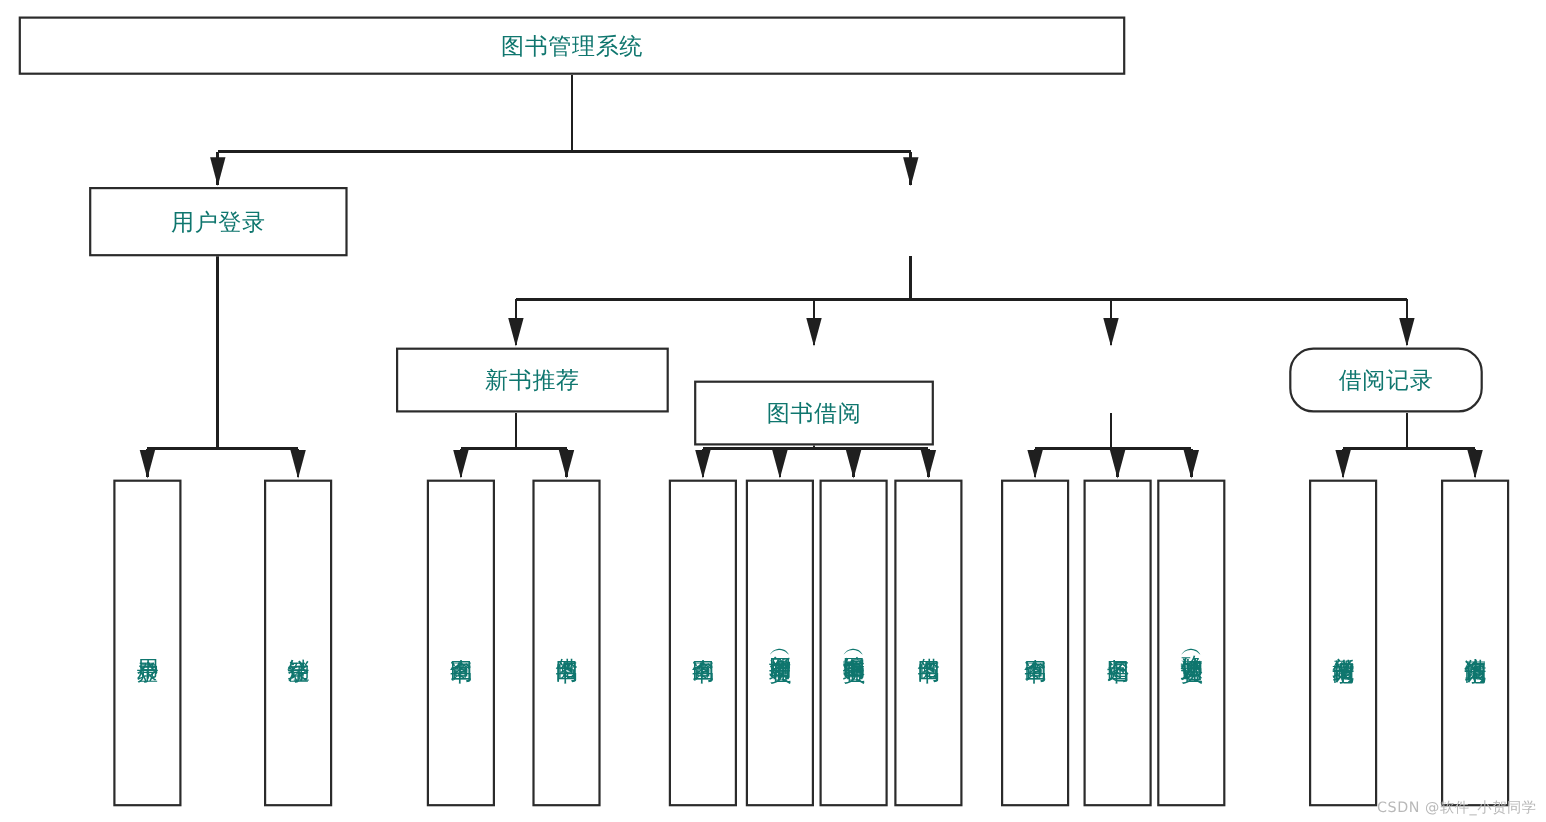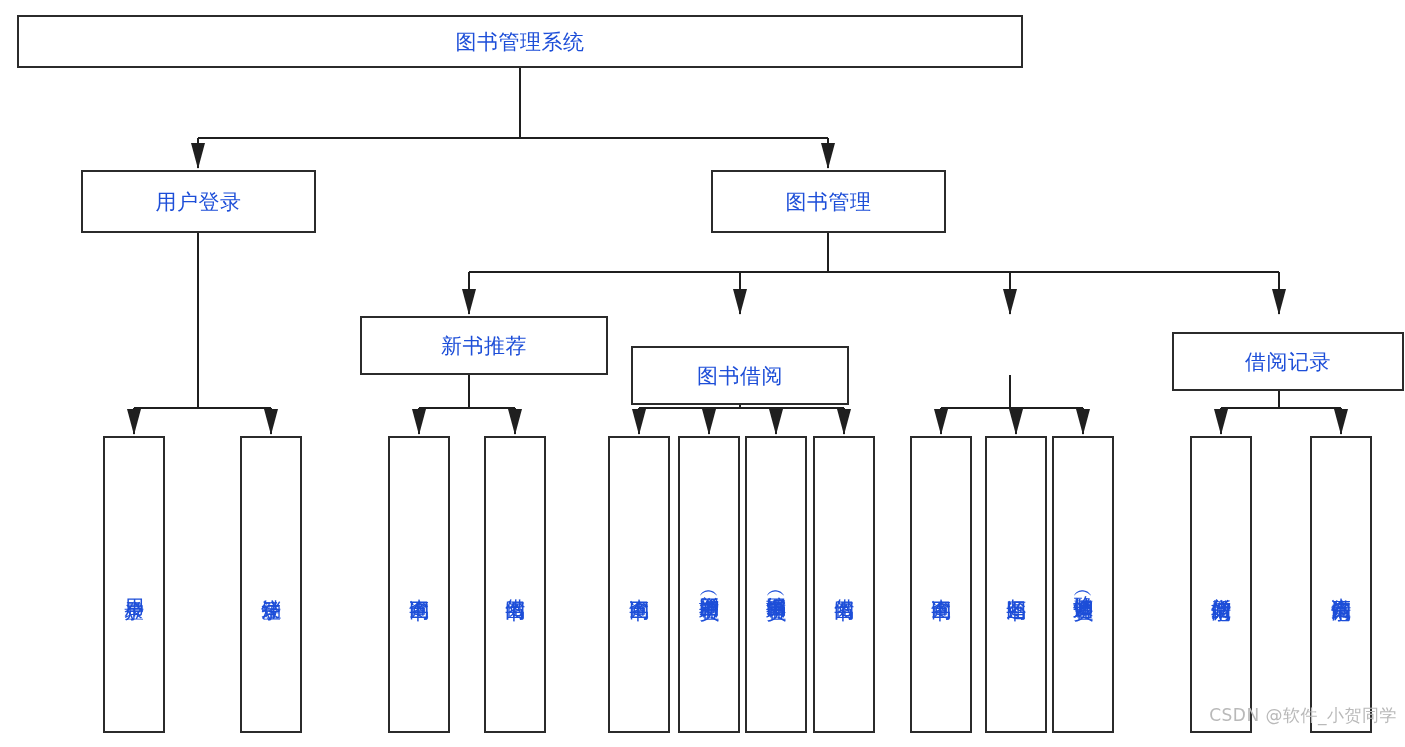--- a/index.html
+++ b/index.html
@@ -29,43 +29,43 @@
     display: block;
   }
   .node-box {
     position: absolute;
     box-sizing: border-box;
     border: 2px solid #2b2b2b;
     background: #ffffff;
     display: flex;
     align-items: center;
     justify-content: center;
-    color: #1d4ed8;
+    color: #0f766e;
   }
   .node-box.horizontal {
     font-size: 21px;
     letter-spacing: 0.5px;
   }
   .node-box.vertical {
     writing-mode: vertical-rl;
     text-orientation: upright;
     font-size: 20px;
     line-height: 1.18;
     letter-spacing: 1px;
     padding: 4px 0;
     white-space: nowrap;
   }
   .node-label {
     display: block;
   }
   .watermark {
     position: absolute;
     right: 8px;
-    bottom: 20px;
-    font-size: 17px;
+    bottom: 4px;
+    font-size: 13px;
     color: #b9b9b9;
     font-family: "DejaVu Sans", "Liberation Sans", sans-serif;
     letter-spacing: 0.5px;
     user-select: none;
     white-space: nowrap;
   }
 </style>
 </head>
 <body>
 
@@ -126,31 +126,28 @@
       <path d="M 1334 409 L 1348 409 L 1341 435 Z" fill="#1f1f1f"></path>
     </svg>
 
   <div class="node-box horizontal" id="box-root" style="left: 17px; top: 15px; width: 1006px; height: 53px;">
     <span class="node-label">图书管理系统</span>
   </div>
 
   <div class="node-box horizontal" id="box-l1-0" style="left: 81px; top: 170px; width: 235px; height: 63px;">
     <span class="node-label">用户登录</span>
   </div>
-  <div class="node-box horizontal" id="box-l1-1" style="left: 711px; top: 170px; width: 235px; height: 63px;">
-    <span class="node-label">图书管理</span>
-  </div>
 
   <div class="node-box horizontal" id="box-l2-0" style="left: 360px; top: 316px; width: 248px; height: 59px;">
     <span class="node-label">新书推荐</span>
   </div>
   <div class="node-box horizontal" id="box-l2-1" style="left: 631px; top: 316px; width: 218px; height: 59px; margin-top: 30px;">
     <span class="node-label">图书借阅</span>
   </div>
-  <div class="node-box horizontal" id="box-l2-3" style="left: 1172px; top: 332px; width: 232px; height: 59px;">
+  <div class="node-box horizontal" id="box-l2-3" style="left: 1172px; top: 316px; width: 176px; height: 59px; border-radius: 22px;">
     <span class="node-label">借阅记录</span>
   </div>
 
   <div class="node-box vertical" id="box-leaf-0" style="left: 103px; top: 436px; width: 62px; height: 297px;">
     <span class="node-label">用户登录</span>
   </div>
   <div class="node-box vertical" id="box-leaf-1" style="left: 240px; top: 436px; width: 62px; height: 297px;">
     <span class="node-label">注销登录</span>
   </div>
   <div class="node-box vertical" id="box-leaf-2" style="left: 388px; top: 436px; width: 62px; height: 297px;">

